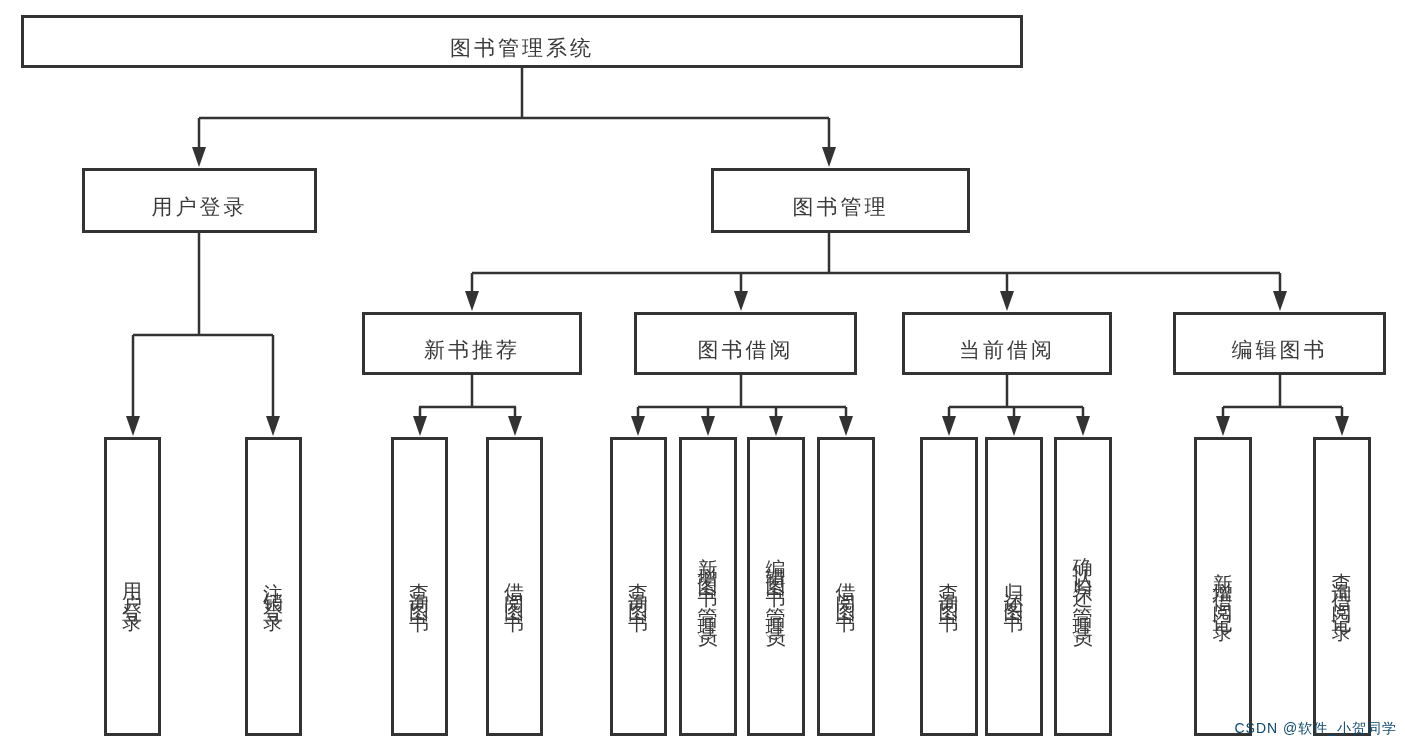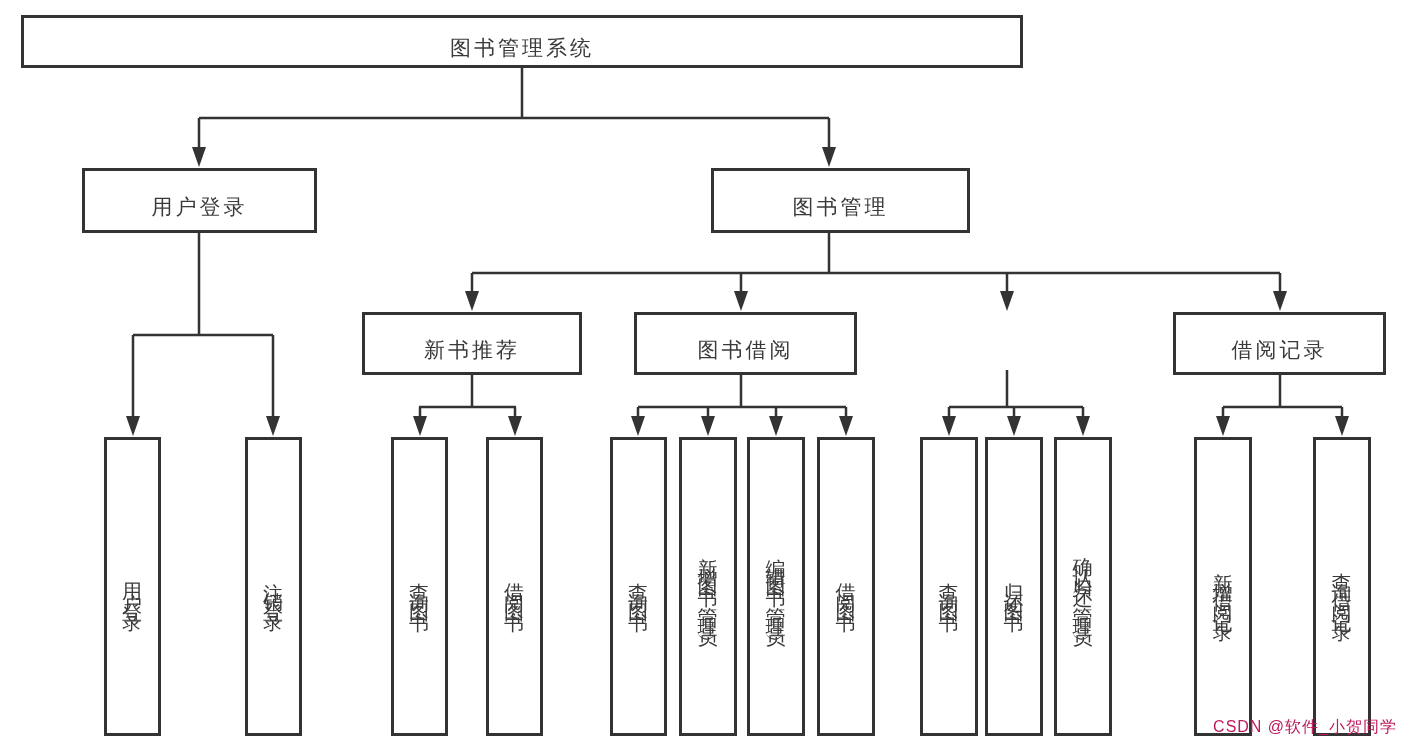--- a/index.html
+++ b/index.html
@@ -22,22 +22,22 @@
   .hbox span{font-size:21px;letter-spacing:3px;white-space:nowrap;margin-top:12px;}
   .leaf span{
     writing-mode:vertical-rl;
     font-size:20px;
     letter-spacing:10px;
     line-height:1;
   }
   .watermark{
     position:absolute;
     right:8px;bottom:9px;
-    font-size:16px;
-    color:#be185d;
+    font-size:14px;
+    color:#0c4a6e;
     letter-spacing:1px;
     z-index:5;
     white-space:nowrap;
   }
 </style>
 </head>
 <body>
 
 <div class="canvas">
 
@@ -94,22 +94,25 @@
   <div class="box hbox" style="left:711px;top:168px;width:259px;height:65px">
     <span>图书管理</span>
   </div>
 
   <div class="box hbox" style="left:362px;top:312px;width:220px;height:63px">
     <span>新书推荐</span>
   </div>
   <div class="box hbox" style="left:634px;top:312px;width:223px;height:63px">
     <span>图书借阅</span>
   </div>
+  <div class="box hbox" style="left:902px;top:312px;width:210px;height:63px">
+    <span>当前借阅</span>
+  </div>
   <div class="box hbox" style="left:1173px;top:312px;width:213px;height:63px">
-    <span>借阅记录</span>
+    <span>编辑图书</span>
   </div>
 
   <div class="box leaf" style="left:104px;top:437px;width:57px;height:299px">
     <span>用户登录</span>
   </div>
   <div class="box leaf" style="left:245px;top:437px;width:57px;height:299px">
     <span>注销登录</span>
   </div>
 
   <div class="box leaf" style="left:391px;top:437px;width:57px;height:299px">

